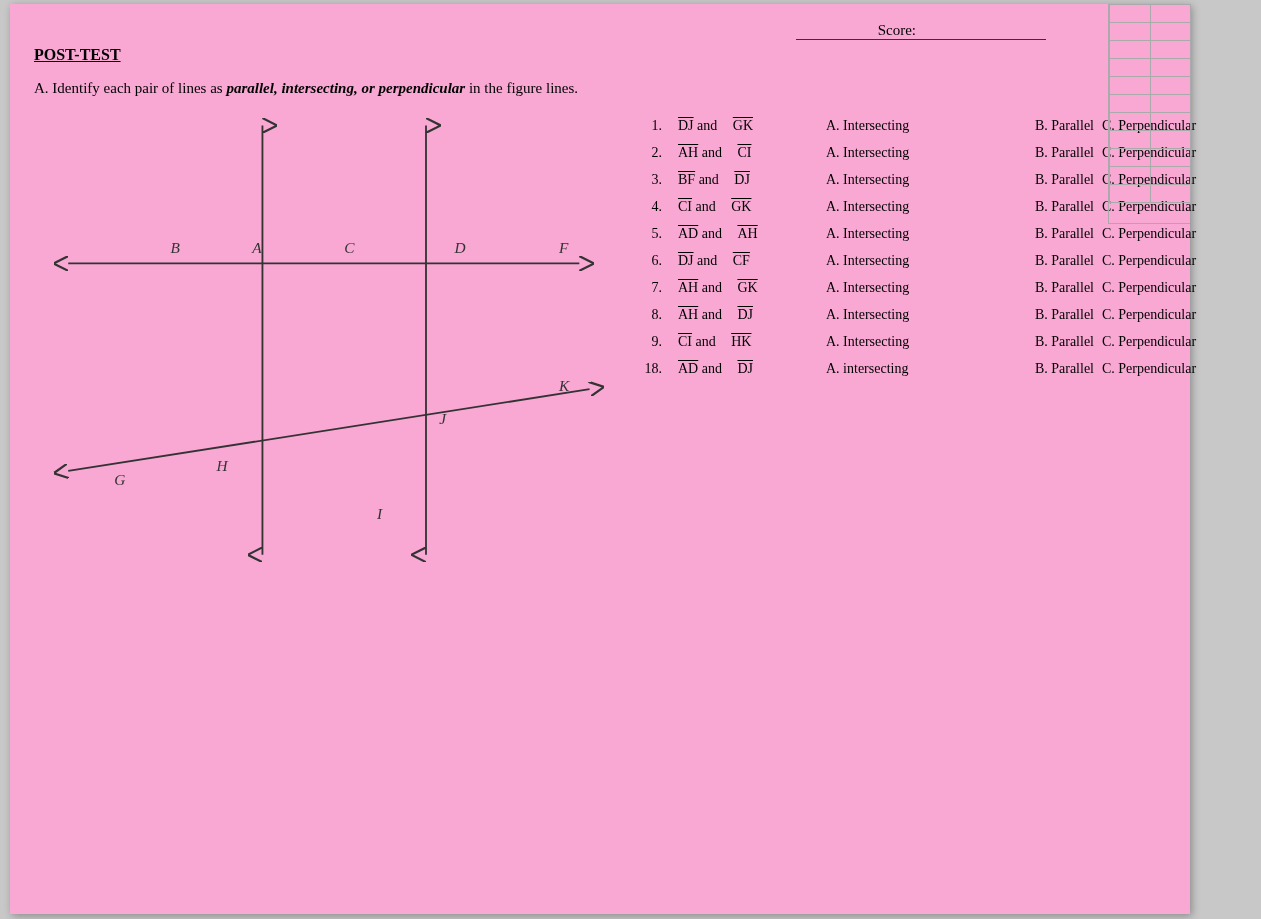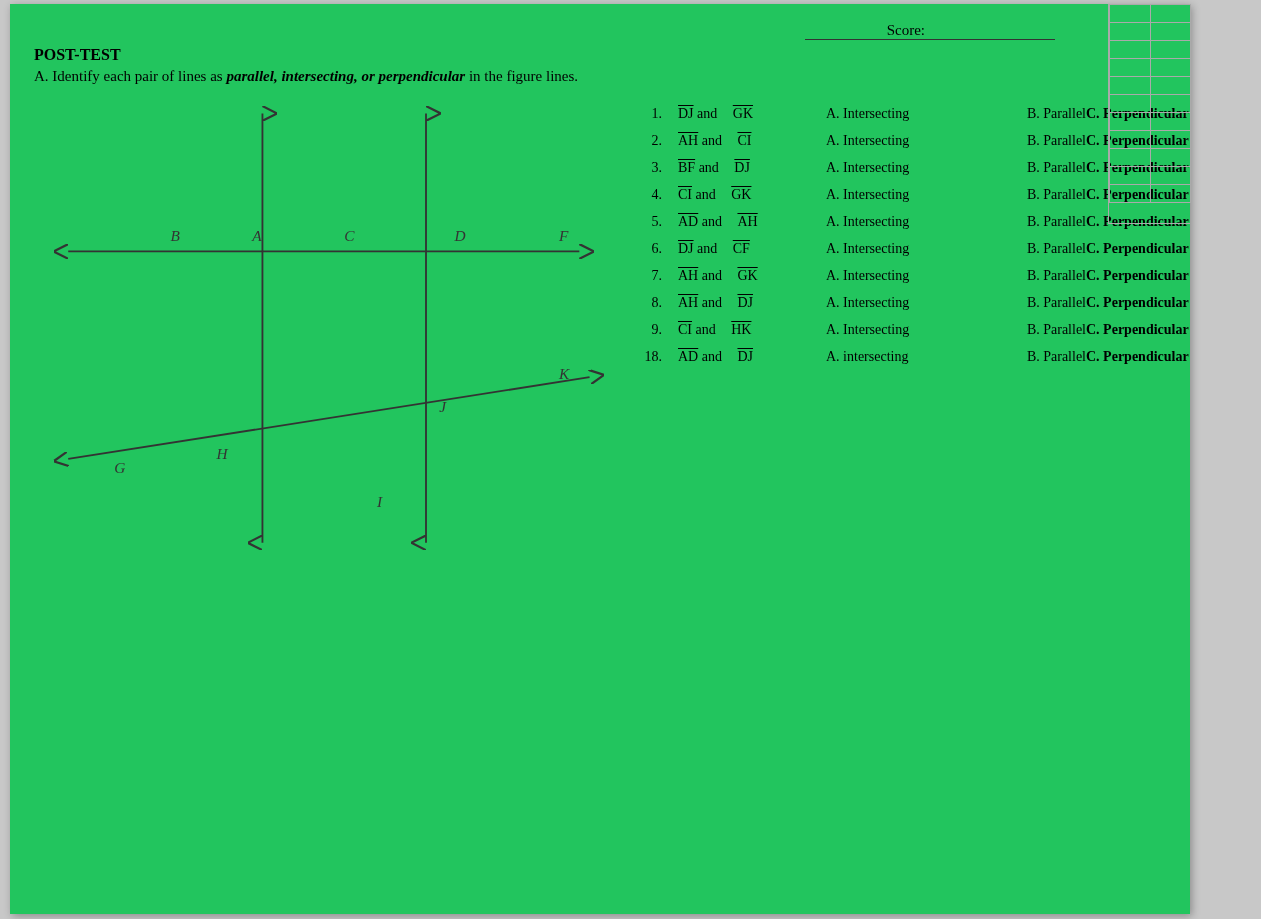--- a/index.html
+++ b/index.html
@@ -7,43 +7,44 @@
       background: #c8c8c8;
       font-family: 'Times New Roman', Times, serif;
       width: 1261px;
       height: 919px;
       overflow: hidden;
       display: flex;
       align-items: flex-start;
       justify-content: flex-start;
     }
     .page {
-      background: #22c55e;
+      background: #f9a8d4;
       width: 1180px;
       min-height: 910px;
       margin: 4px 0 0 10px;
-      padding: 18px 15px 18px 24px;
+      padding: 18px 24px 18px 24px;
       position: relative;
       box-shadow: 2px 2px 8px rgba(0,0,0,0.3);
     }
     .score-line {
       text-align: right;
       font-size: 15px;
       margin-bottom: 6px;
       padding-right: 120px;
     }
     .score-line span {
       border-bottom: 1px solid #333;
       display: inline-block;
       width: 120px;
     }
     .post-test-title {
       font-weight: bold;
       font-size: 16px;
-      margin-bottom: 4px;
+      margin-bottom: 16px;
+      text-decoration: underline;
     }
     .instruction {
       font-size: 15px;
       margin-bottom: 8px;
     }
     .instruction b { font-weight: bold; font-style: italic; }
     .content-area {
       display: flex;
       flex-direction: row;
       gap: 0px;
@@ -76,25 +77,25 @@
       text-align: right;
       margin-right: 4px;
       flex-shrink: 0;
     }
     .q-pair {
       width: 160px;
       flex-shrink: 0;
     }
     .q-options {
       display: flex;
-      gap: 0px;
+      gap: 8px;
     }
     .opt-a { width: 140px; }
     .opt-b { width: 120px; text-align: right; }
-    .opt-c { width: 140px; font-weight: bold; }
+    .opt-c { width: 140px; }
     .overline { text-decoration: overline; margin-left: 12px; }
   </style>
 </head>
 <body>
 
 <div class="page">
 
   <div style="position:absolute; right:0; top:0; width:82px; height:220px; border-left:1px solid #aaa; border-bottom:1px solid #aaa;">
     <table style="border-collapse:collapse; width:82px;">
       <tbody>

